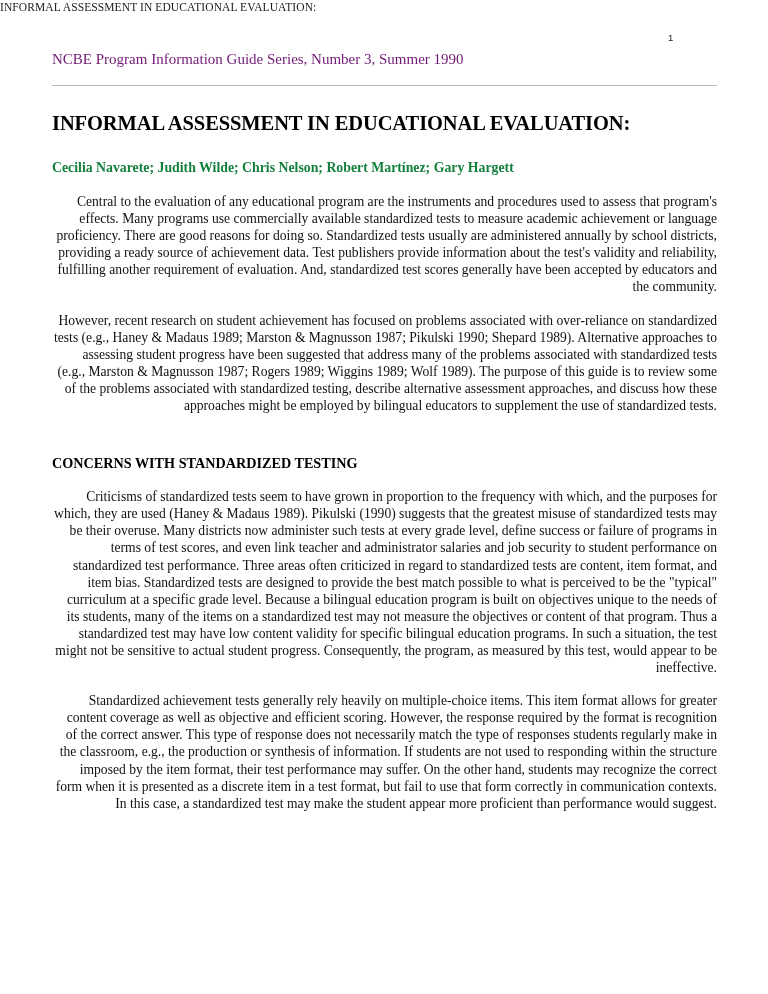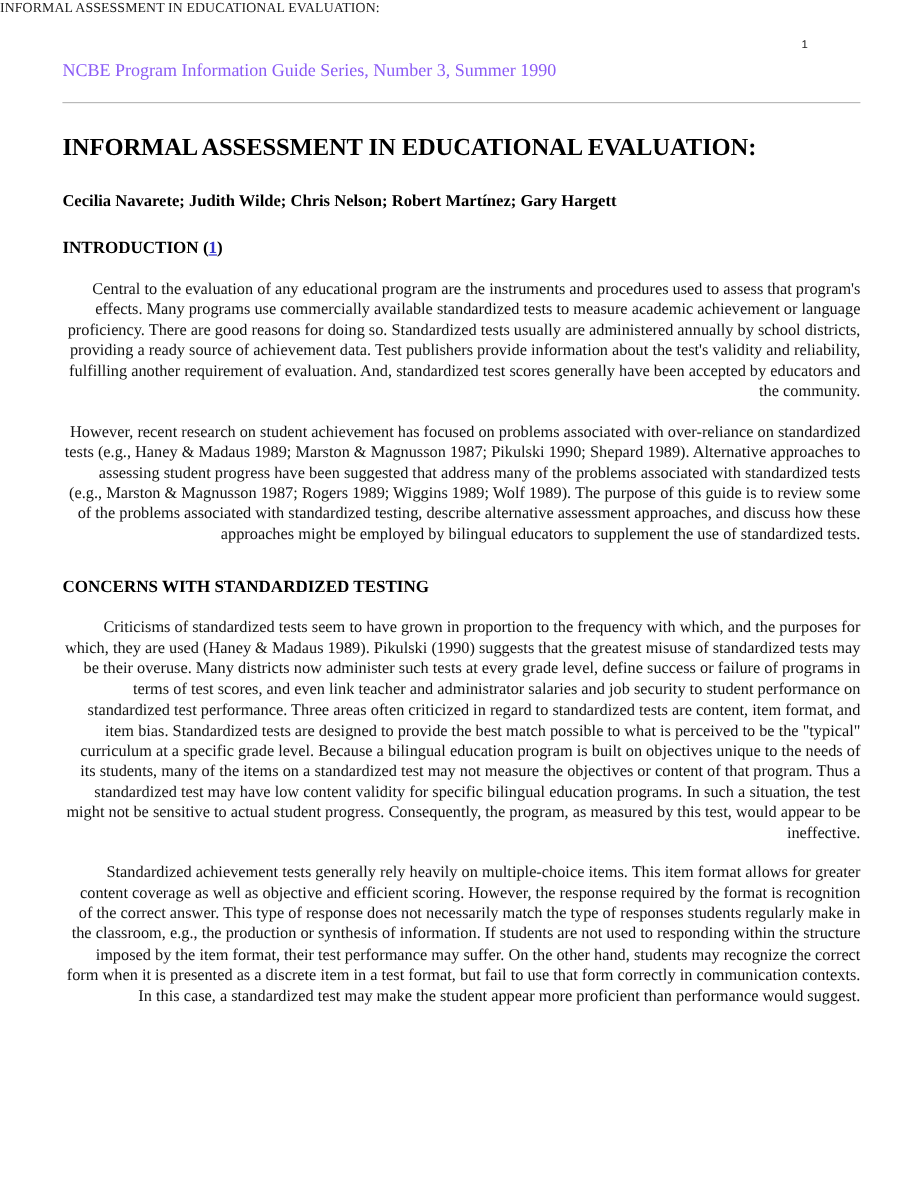--- a/index.html
+++ b/index.html
@@ -45,21 +45,21 @@
   .content {
     position: absolute;
     left: 52px;
     top: 0px;
     width: 665px;
   }
   .series-line {
     margin-top: 50px;
     font-size: 15px;
     line-height: 19px;
-    color: #8b5cf6;
+    color: #701a75;
   }
   hr.rule {
     border: none;
     border-top: 1px solid #b9b9b9;
     margin: 16px 0 0 0;
     height: 0;
     width: 665px;
   }
   h1.doc-title {
     font-size: 20.5px;
@@ -68,30 +68,30 @@
     margin: 24px 0 0 0;
     letter-spacing: -0.1px;
     color: #000;
   }
   h1.doc-title .line2 { display: block; }
   .authors {
     font-size: 13.8px;
     line-height: 18px;
     font-weight: bold;
     margin: 23px 0 0 0;
-    color: #000000;
+    color: #15803d;
   }
   h2.section-heading {
     font-size: 14.2px;
     line-height: 18px;
     font-weight: bold;
     margin: 21px 0 0 0;
     color: #000;
   }
-  h2.section-heading.concerns { margin-top: 27px; }
+  h2.section-heading.concerns { margin-top: 40px; }
   a.footnote-link {
     color: #3333cc;
     text-decoration: underline;
     font-weight: bold;
   }
   p.body {
     font-size: 13.6px;
     line-height: 17.1px;
     margin: 16px 0 0 0;
     text-align: right;
@@ -112,21 +112,20 @@
     <div class="series-line">NCBE Program Information Guide Series, Number 3, Summer 1990</div>
 
     <hr class="rule">
 
     <h1 class="doc-title">
       <span class="line1">INFORMAL ASSESSMENT IN EDUCATIONAL EVALUATION:</span>
     </h1>
 
     <div class="authors">Cecilia Navarete; Judith Wilde; Chris Nelson; Robert Martínez; Gary Hargett</div>
 
-    <h2 class="section-heading"><span>INTRODUCTION</span><span> (</span><a class="footnote-link" href="#">1</a><span>)</span></h2>
 
     <p class="body">Central to the evaluation of any educational program are the instruments and procedures used to assess that program's effects. Many programs use commercially available standardized tests to measure academic achievement or language proficiency. There are good reasons for doing so. Standardized tests usually are administered annually by school districts, providing a ready source of achievement data. Test publishers provide information about the test's validity and reliability, fulfilling another requirement of evaluation. And, standardized test scores generally have been accepted by educators and the community.</p>
 
     <p class="body">However, recent research on student achievement has focused on problems associated with over-reliance on standardized tests (e.g., Haney &amp; Madaus 1989; Marston &amp; Magnusson 1987; Pikulski 1990; Shepard 1989). Alternative approaches to assessing student progress have been suggested that address many of the problems associated with standardized tests (e.g., Marston &amp; Magnusson 1987; Rogers 1989; Wiggins 1989; Wolf 1989). The purpose of this guide is to review some of the problems associated with standardized testing, describe alternative assessment approaches, and discuss how these approaches might be employed by bilingual educators to supplement the use of standardized tests.</p>
 
     <h2 class="section-heading concerns">CONCERNS WITH STANDARDIZED TESTING</h2>
 
     <p class="body">Criticisms of standardized tests seem to have grown in proportion to the frequency with which, and the purposes for which, they are used (Haney &amp; Madaus 1989). Pikulski (1990) suggests that the greatest misuse of standardized tests may be their overuse. Many districts now administer such tests at every grade level, define success or failure of programs in terms of test scores, and even link teacher and administrator salaries and job security to student performance on standardized test performance. Three areas often criticized in regard to standardized tests are content, item format, and item bias. Standardized tests are designed to provide the best match possible to what is perceived to be the "typical" curriculum at a specific grade level. Because a bilingual education program is built on objectives unique to the needs of its students, many of the items on a standardized test may not measure the objectives or content of that program. Thus a standardized test may have low content validity for specific bilingual education programs. In such a situation, the test might not be sensitive to actual student progress. Consequently, the program, as measured by this test, would appear to be ineffective.</p>
 
     <p class="body">Standardized achievement tests generally rely heavily on multiple-choice items. This item format allows for greater content coverage as well as objective and efficient scoring. However, the response required by the format is recognition of the correct answer. This type of response does not necessarily match the type of responses students regularly make in the classroom, e.g., the production or synthesis of information. If students are not used to responding within the structure imposed by the item format, their test performance may suffer. On the other hand, students may recognize the correct form when it is presented as a discrete item in a test format, but fail to use that form correctly in communication contexts. In this case, a standardized test may make the student appear more proficient than performance would suggest.</p>

